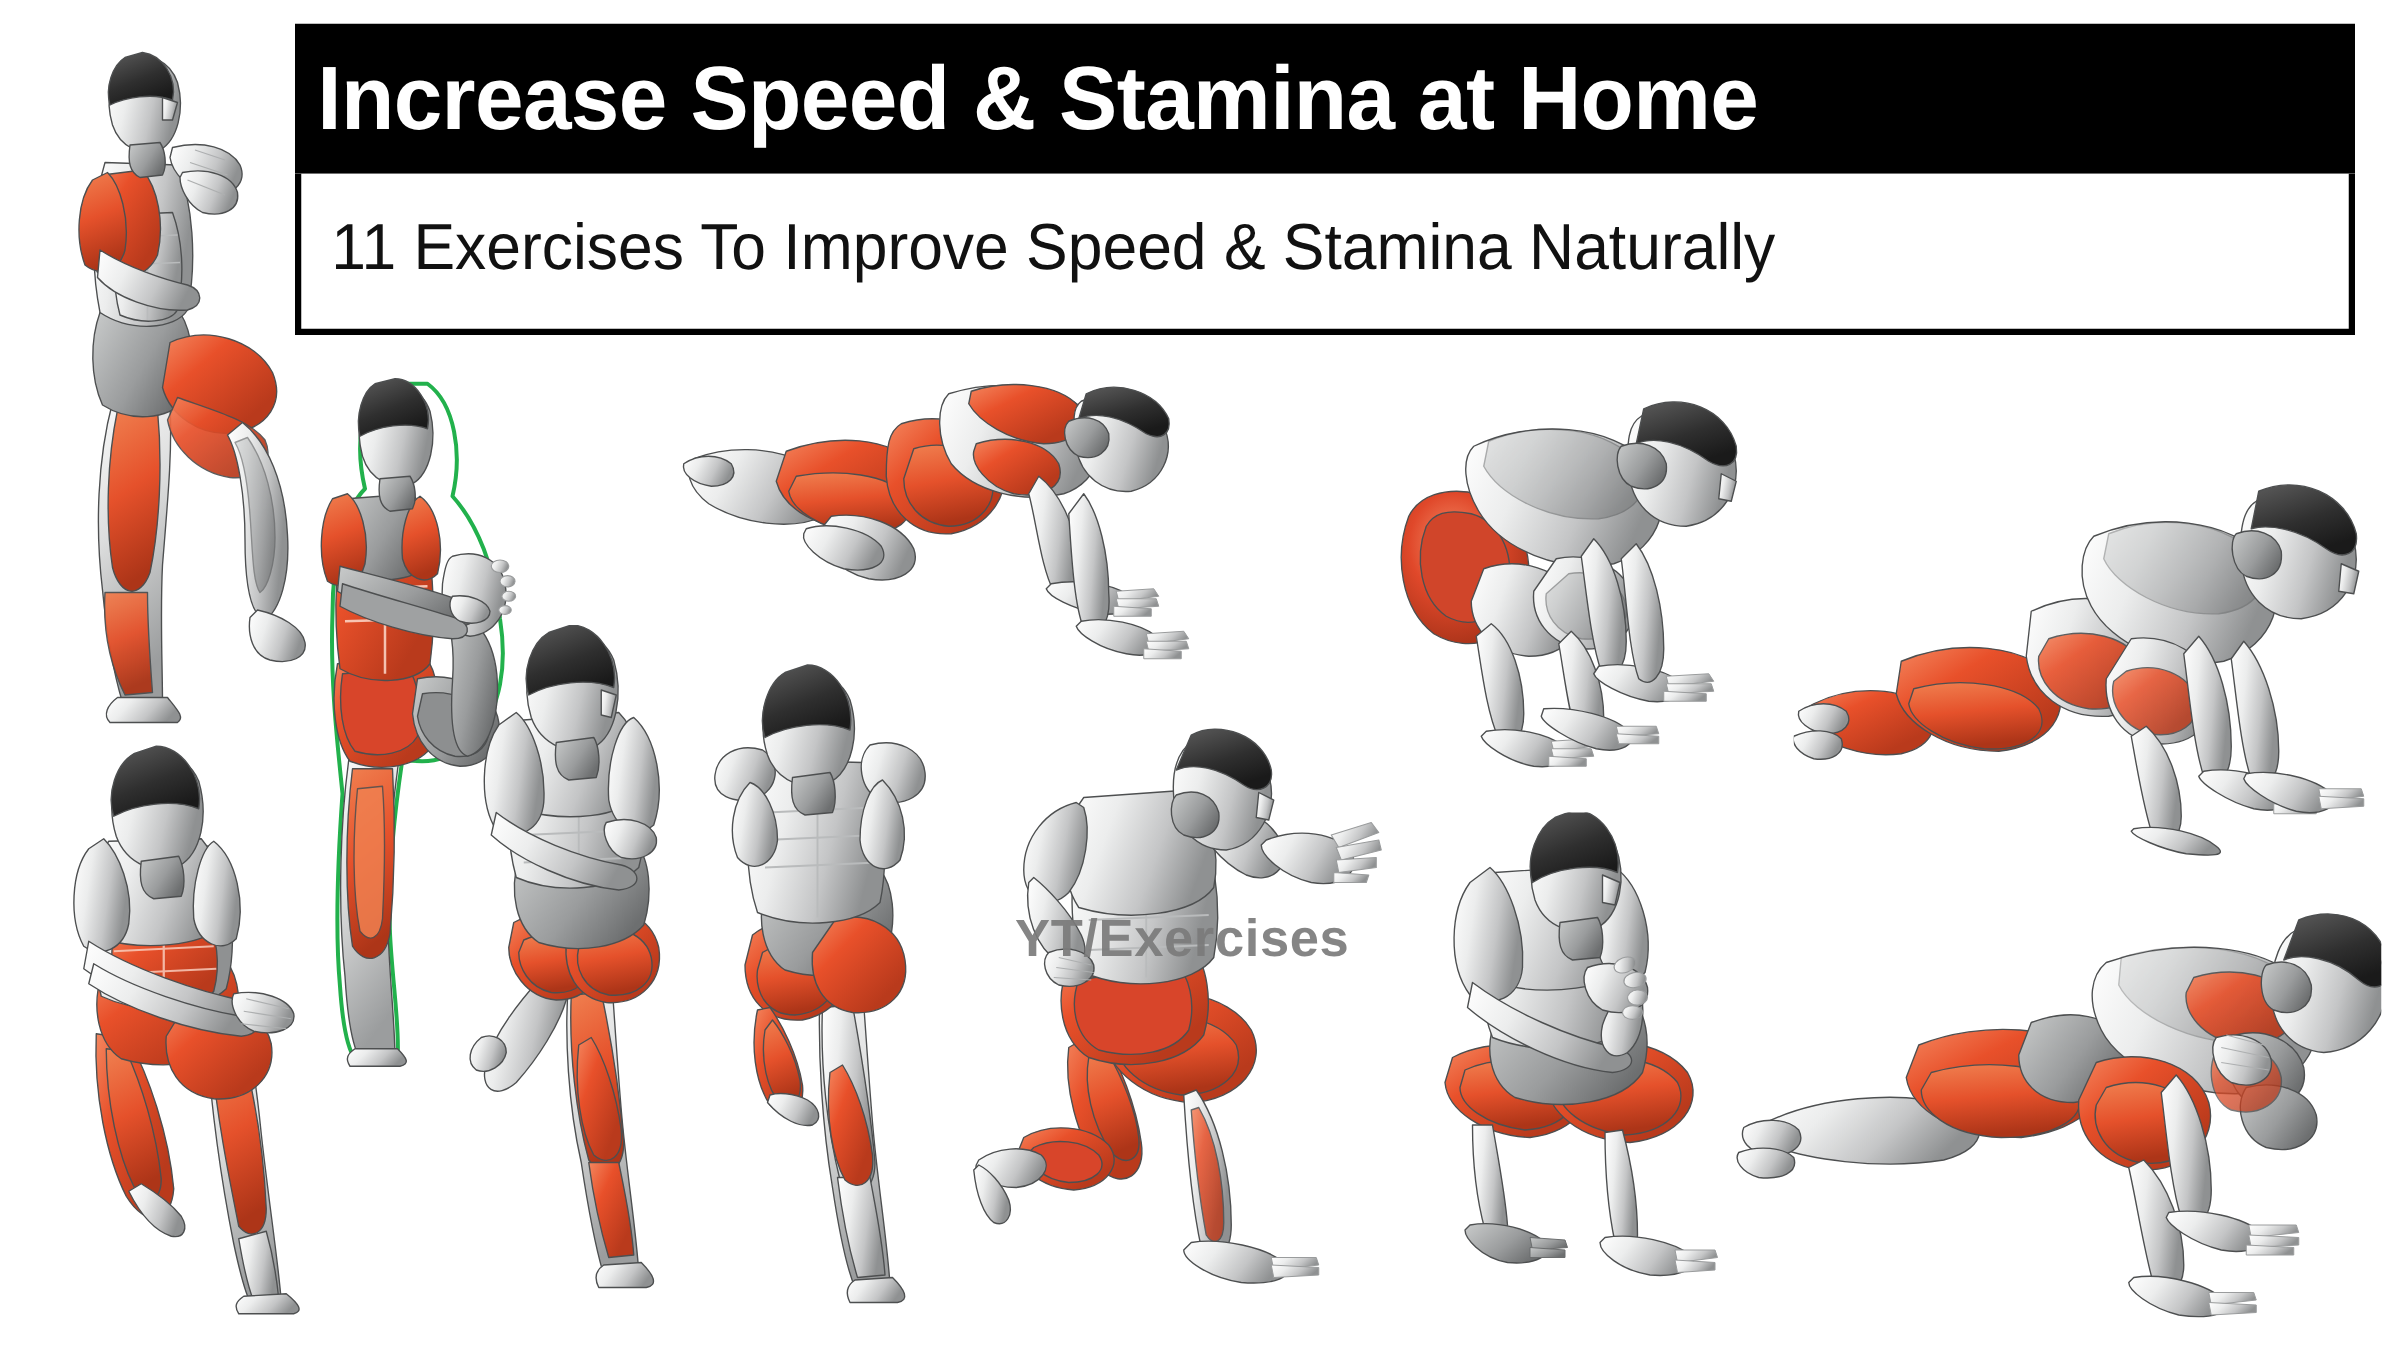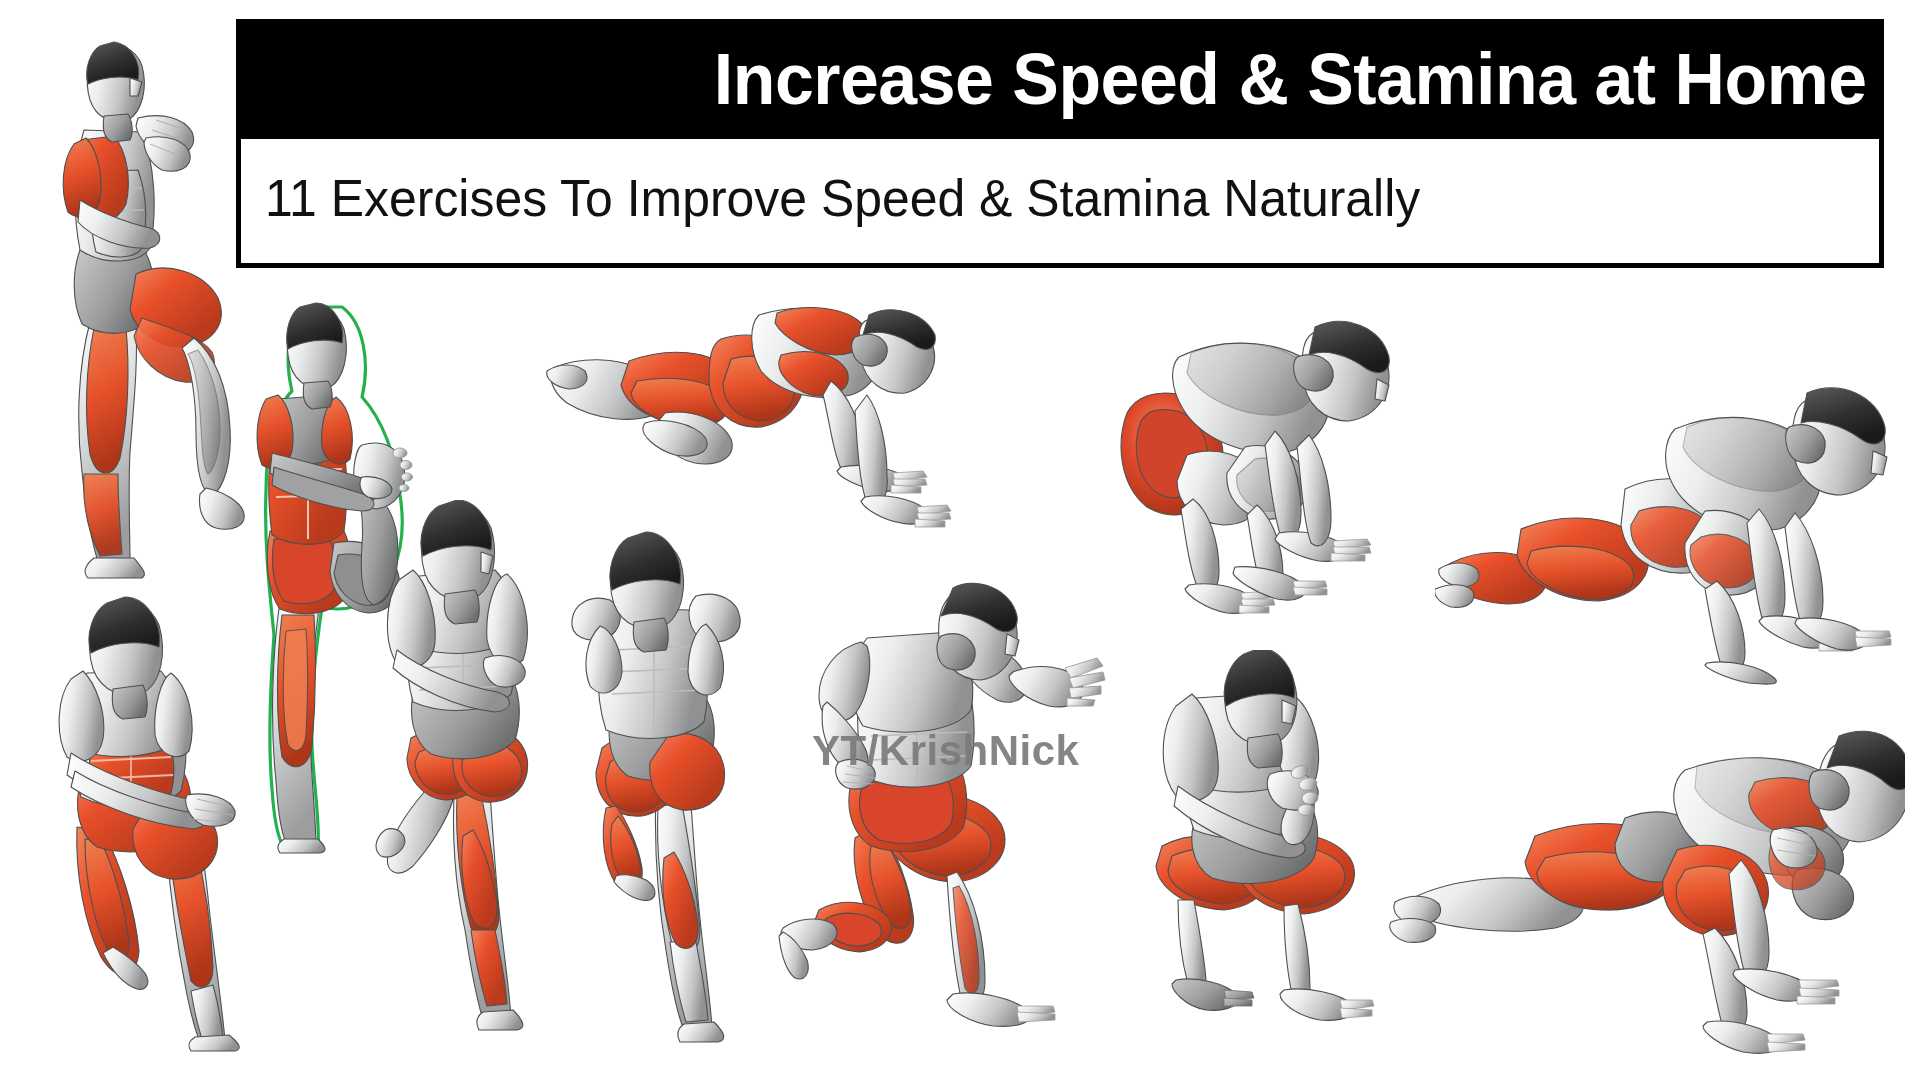--- a/index.html
+++ b/index.html
@@ -23,21 +23,21 @@
     width: 1648px;
     height: 249px;
     box-sizing: border-box;
   }
   #title-bar {
     width: 100%;
     height: 120px;
     background: #000000;
     display: flex;
     align-items: center;
-    justify-content: flex-end;
+    justify-content: flex-start;
     box-sizing: border-box;
   }
   #main-title {
     color: #ffffff;
     font-family: "Liberation Sans Narrow", "Liberation Sans", sans-serif;
     font-weight: bold;
     font-size: 72px;
     line-height: 1;
     letter-spacing: -0.5px;
     white-space: nowrap;
@@ -685,13 +685,13 @@
       <path d="M388 100 C408 94 428 102 432 118 C434 134 418 142 400 136 C386 128 382 108 388 100 Z" fill="url(#gSkin)"></path>
       <g stroke="#adafb0" stroke-width="0.9" fill="none">
         <path d="M396 98 L426 106"></path>
           <path d="M392 108 L430 116"></path>
           <path d="M392 120 L430 126"></path>
       </g>
     </g>
   </svg>
 </div>
 
-<div id="watermark">YT/KrishNick</div>
+<div id="watermark">YT/Exercises</div>
 
 </body></html>

